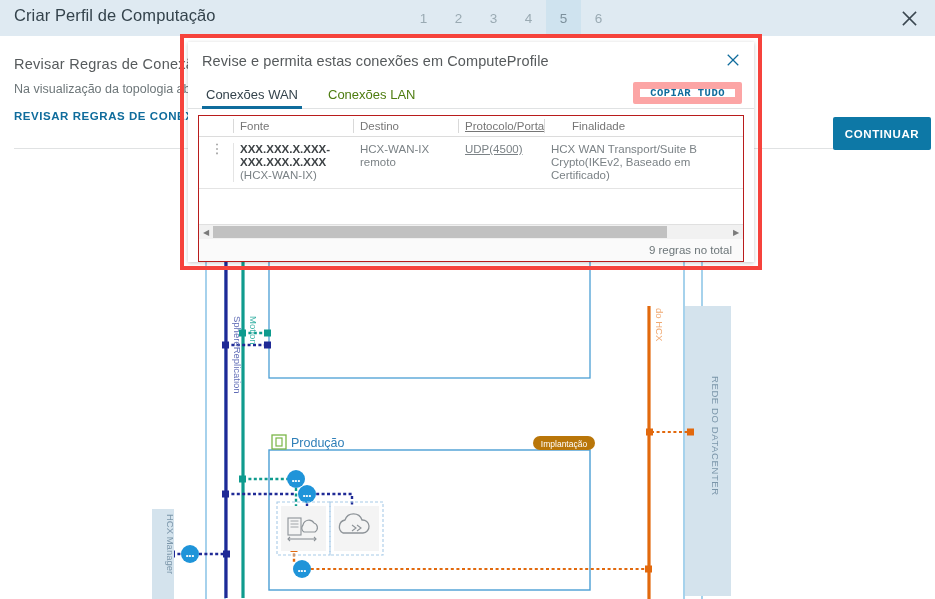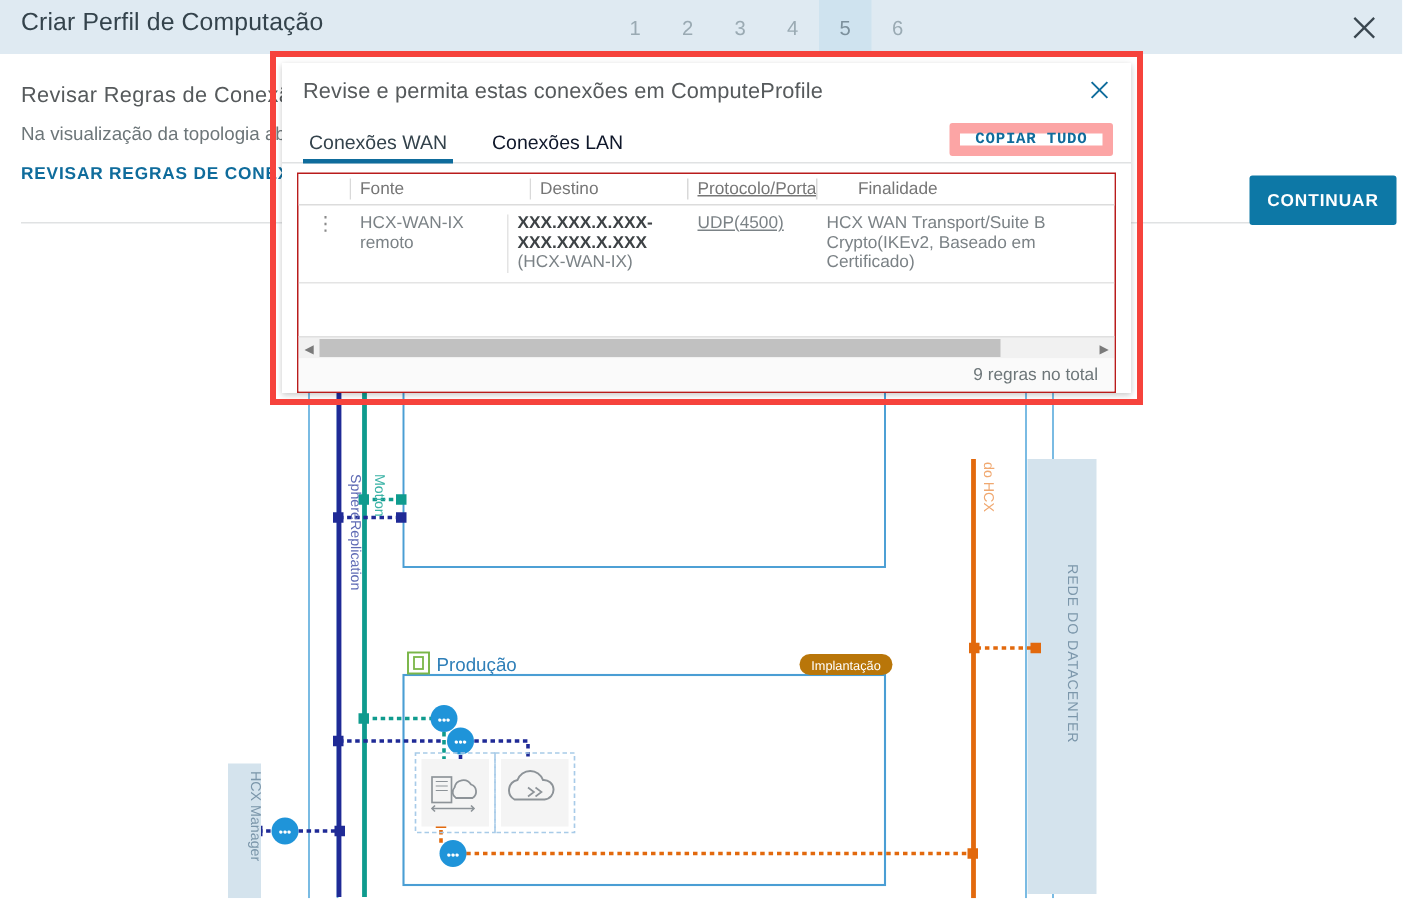--- a/index.html
+++ b/index.html
@@ -129,21 +129,21 @@
   .modal-close svg { width: 14px; height: 14px; }
 
   .modal-tabs {
     position: relative;
     height: 30px; flex: 0 0 30px;
     display: flex; align-items: flex-end;
     padding: 0 14px;
     border-bottom: 1px solid #e0e2e3;
   }
   .tab {
-    font-size: 13px; color: #0f172a;
+    font-size: 13px; color: #4d7c0f;
     padding: 0 4px 6px 4px;
     margin-right: 22px;
     cursor: pointer;
     position: relative;
   }
   .tab.active {
     color: #34434c;
   }
   .tab.active::after {
     content: "";
@@ -400,25 +400,25 @@
         <div class="gh c-dest">Destino</div>
         <div class="gh c-proto">Protocolo/Porta</div>
         <div class="gh c-final">Finalidade</div>
       </div>
 
       <div class="grid-body">
         <div class="grid-row">
           <div class="gc c-handle row-menu">
             <span>⋮</span>
           </div>
-          <div class="gc c-dest cell-muted">HCX-WAN-IX remoto</div>
           <div class="gc c-fonte">
             <div class="cell-strong">XXX.XXX.X.XXX-XXX.XXX.X.XXX</div>
             <div class="cell-muted">(HCX-WAN-IX)</div>
           </div>
+          <div class="gc c-dest cell-muted">HCX-WAN-IX remoto</div>
           <div class="gc c-proto cell-muted">UDP(4500)</div>
           <div class="gc c-final cell-muted">HCX WAN Transport/Suite B Crypto(IKEv2, Baseado em Certificado)</div>
         </div>
       </div>
 
       <div class="grid-scroll">
         <div class="sb-arrow">◀</div>
         <div class="sb-track">
           <div class="sb-thumb"></div>
         </div>

